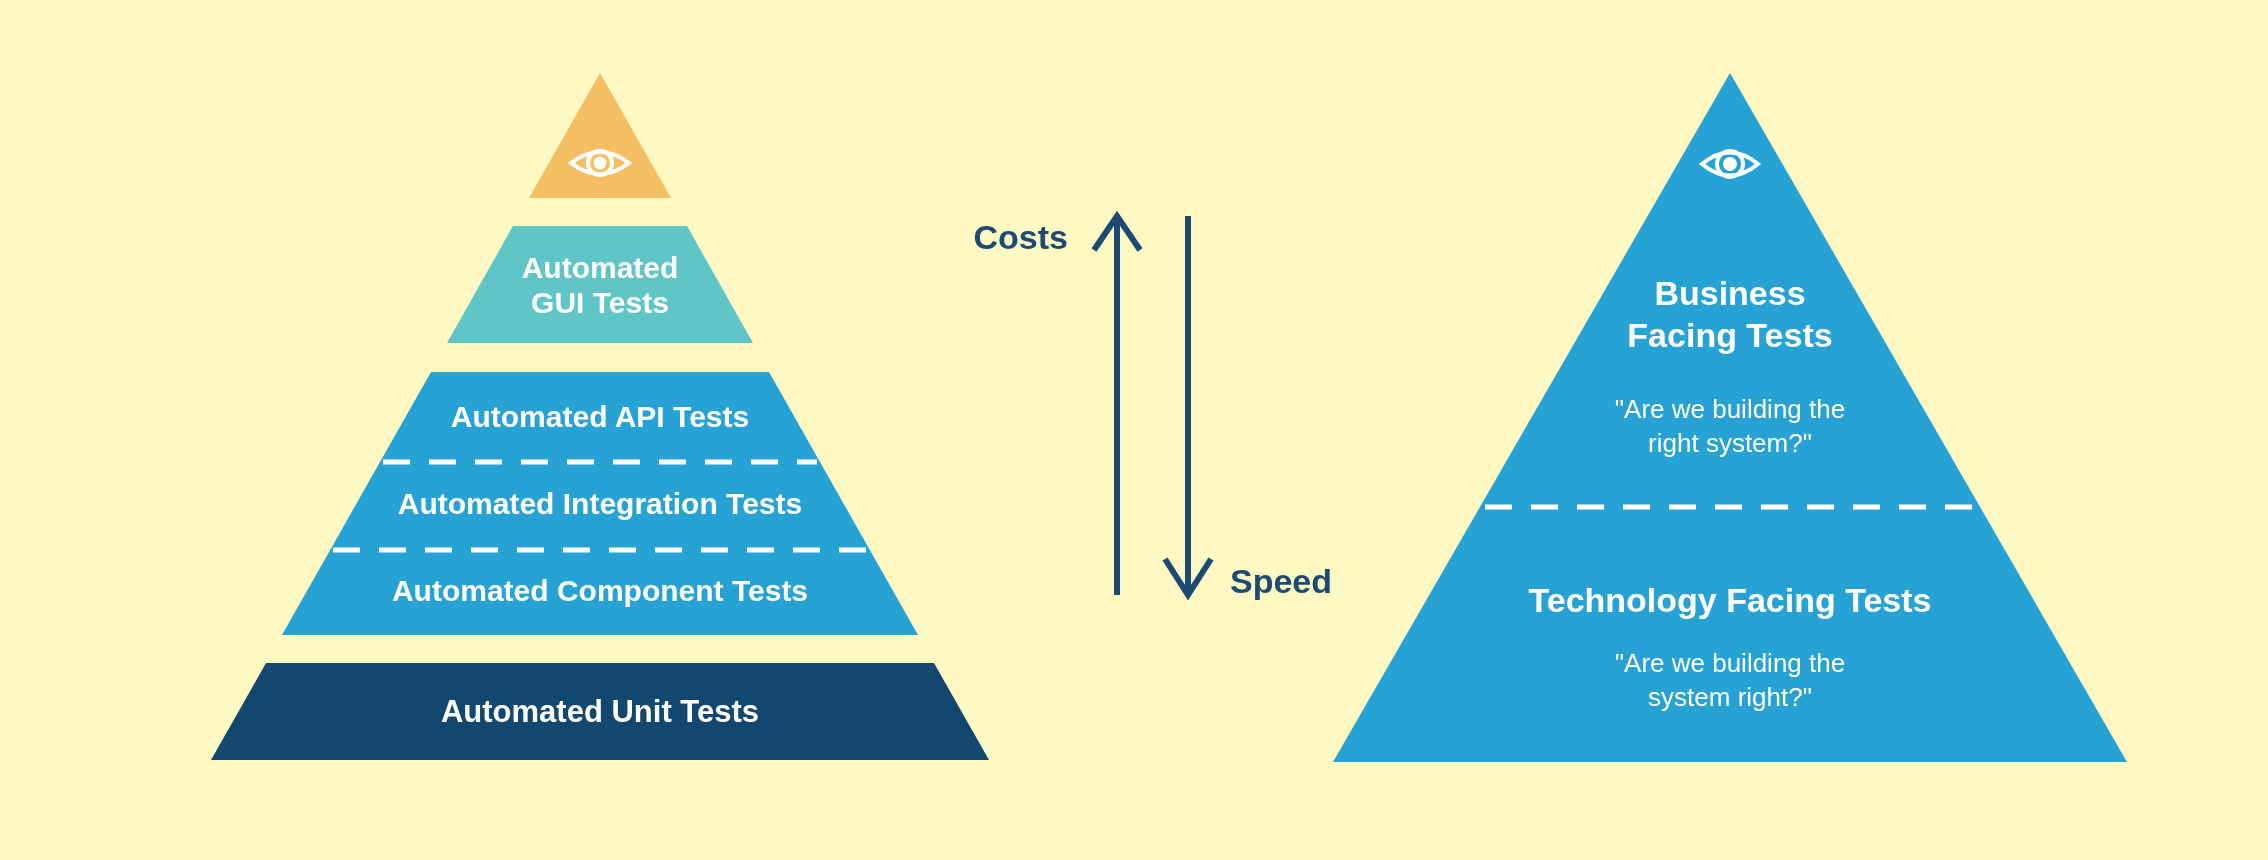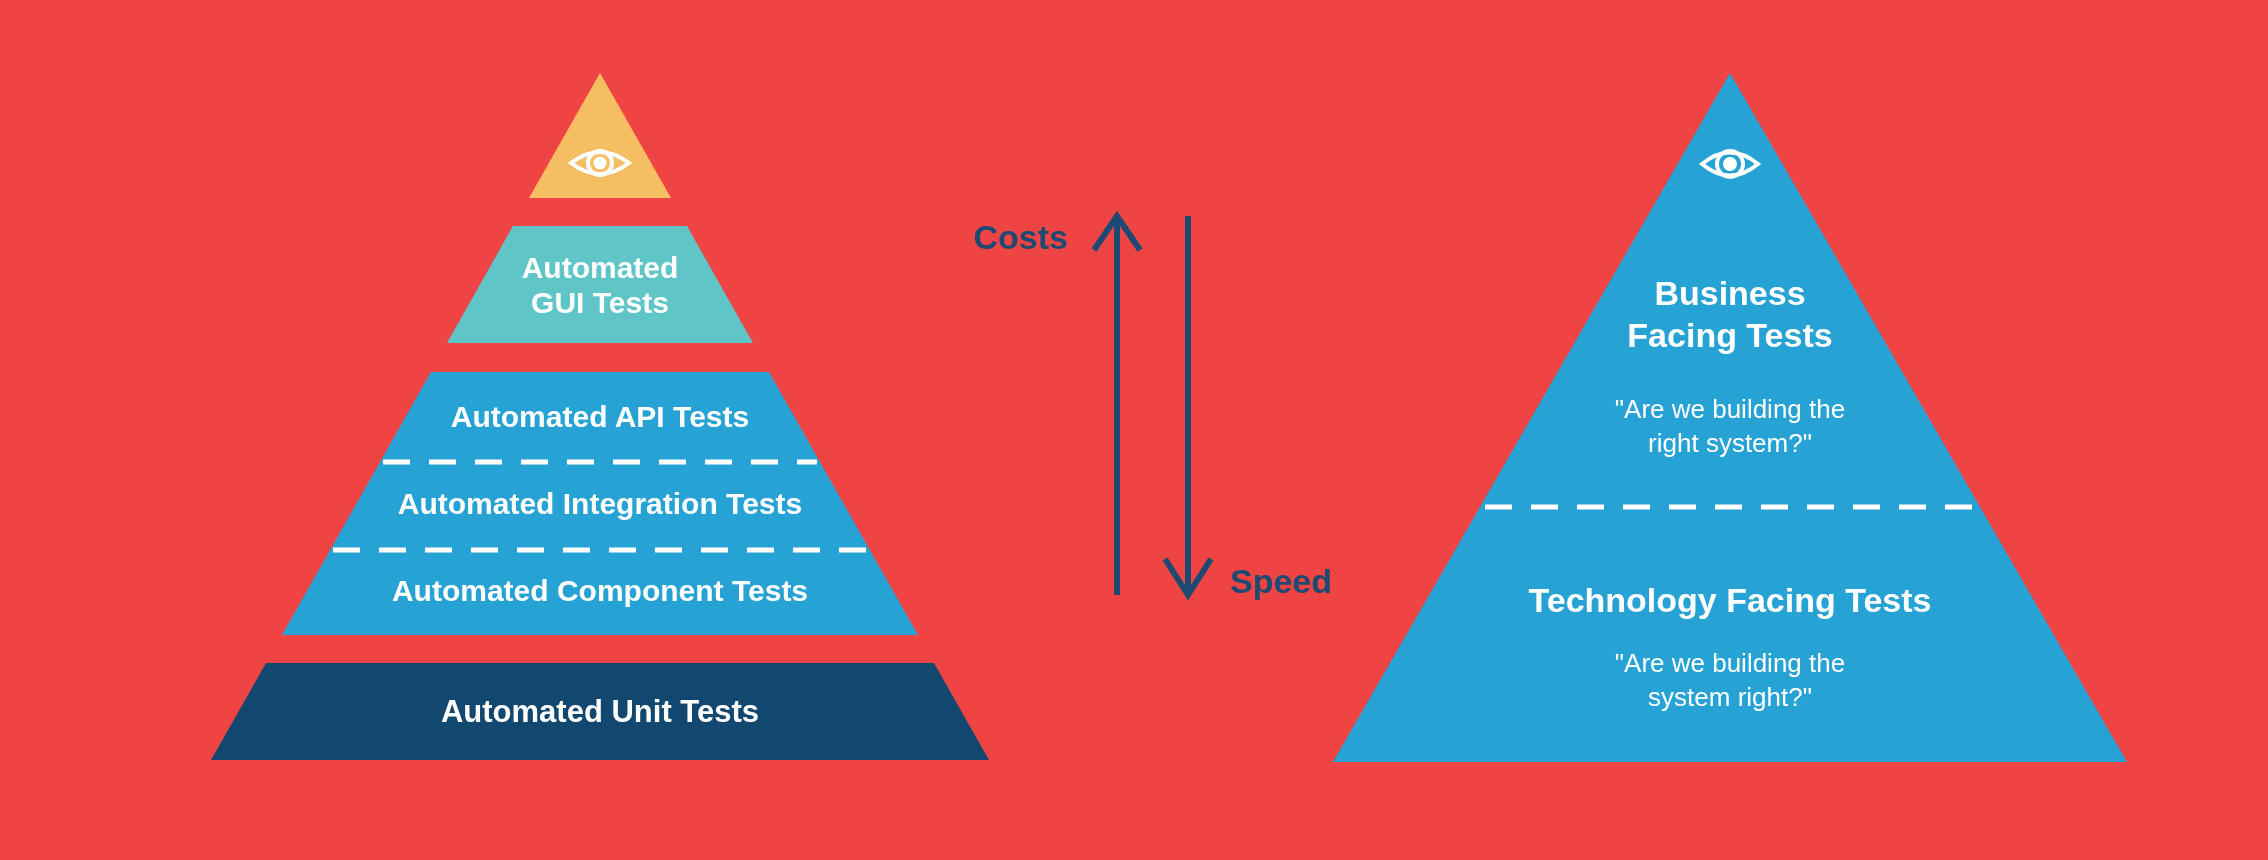--- a/index.html
+++ b/index.html
@@ -7,21 +7,21 @@
     padding: 0;
     background: #000000;
     width: 2268px;
     height: 860px;
     overflow: hidden;
   }
   .stage {
     position: relative;
     width: 2268px;
     height: 860px;
-    background: #ef4444;
+    background: #fef9c3;
   }
   svg text {
     font-family: "Liberation Sans", sans-serif;
   }
   .layer-label {
     fill: #ffffff;
     font-size: 30px;
     font-weight: 700;
     text-anchor: middle;
   }

